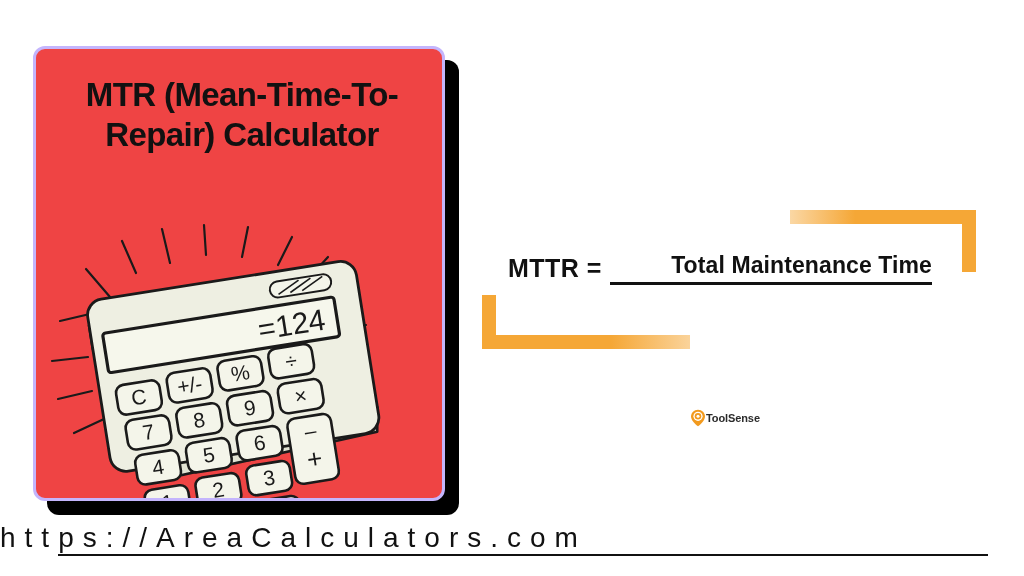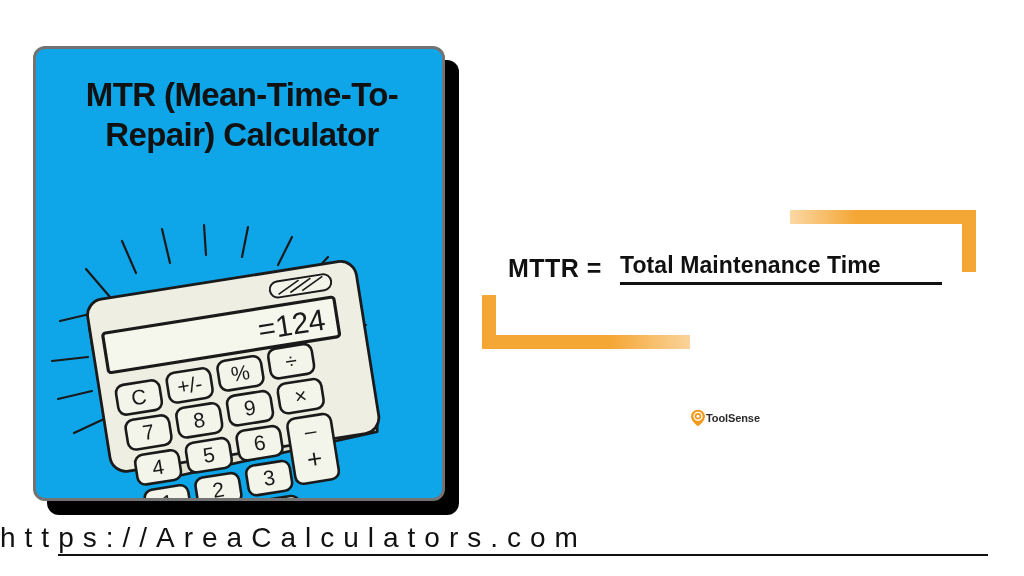--- a/index.html
+++ b/index.html
@@ -32,22 +32,22 @@
     height: 455px;
     background: #000000;
     border-radius: 12px;
   }
   #card {
     position: absolute;
     left: 0;
     top: 0;
     width: 412px;
     height: 455px;
-    background: #0ea5e9;
-    border: 3px solid #737373;
+    background: #ef4444;
+    border: 3px solid #c4b5fd;
     border-radius: 12px;
     box-sizing: border-box;
     overflow: hidden;
     padding-left: 40px;
   }
 
   #card-title {
     position: absolute;
     left: 18px;
     top: 26px;
@@ -91,33 +91,33 @@
     width: 214px;
     height: 62px;
   }
 
   #formula-row {
     position: absolute;
     left: 38px;
     top: 62px;
     display: flex;
     align-items: center;
-    gap: 18px;
+    gap: 8px;
   }
   #mttr-label {
     font-size: 25px;
     font-weight: bold;
     letter-spacing: 0.5px;
     color: #111111;
     white-space: nowrap;
   }
   #fraction {
     display: flex;
     flex-direction: column;
-    align-items: flex-start;
+    align-items: flex-end;
   }
   #fraction-numerator,
   #fraction-denominator {
     font-size: 23px;
     font-weight: bold;
     color: #111111;
     white-space: nowrap;
     letter-spacing: 0.1px;
   }
   #fraction-numerator { padding-bottom: 3px; }

